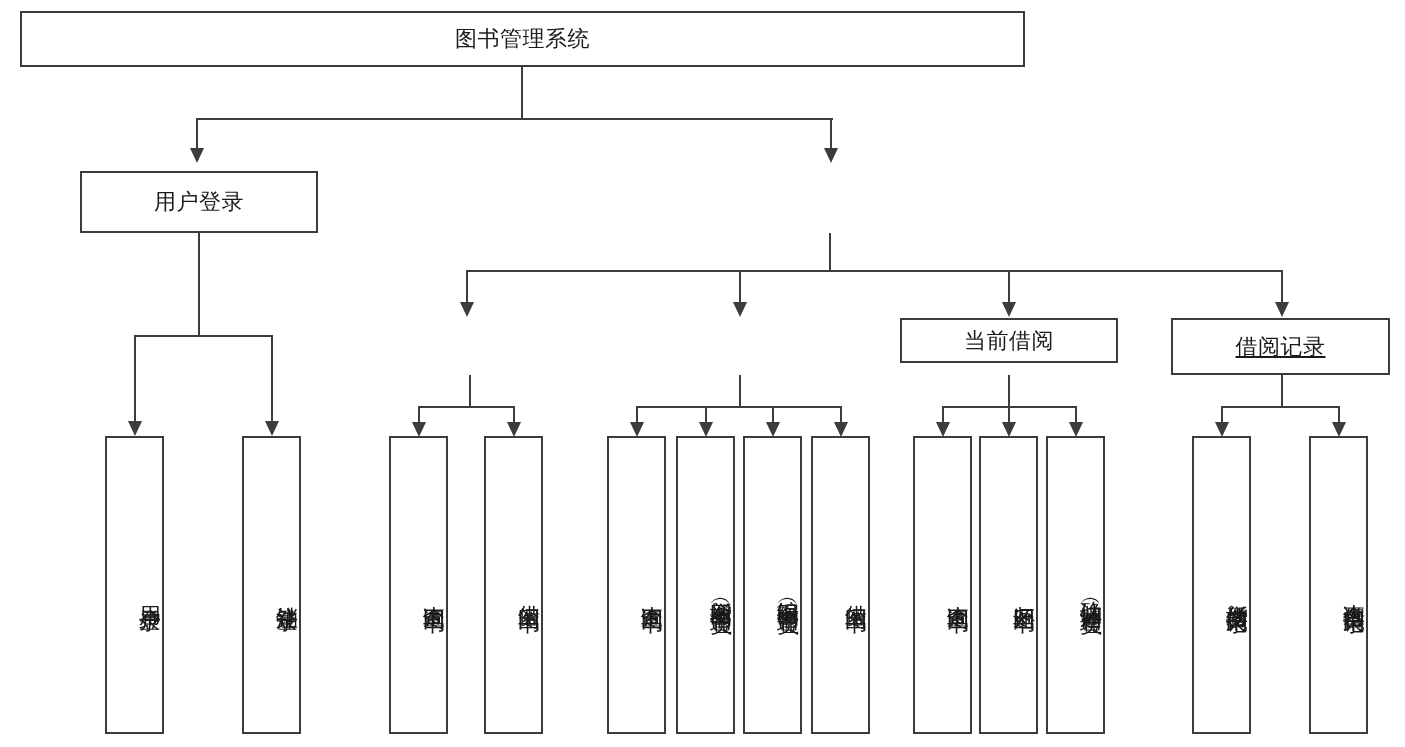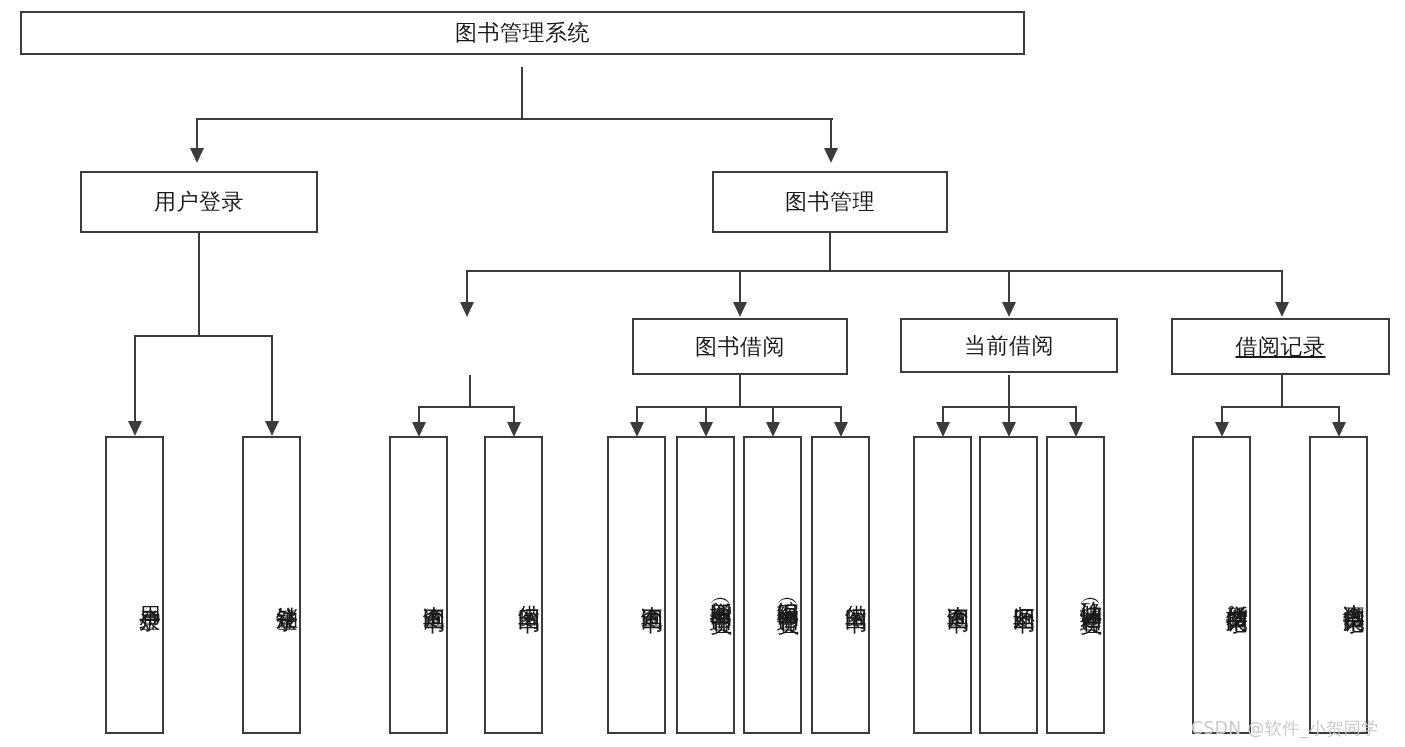--- a/index.html
+++ b/index.html
@@ -68,38 +68,35 @@
     font-size: 17px;
     white-space: nowrap;
     letter-spacing: 0.5px;
   }
 </style>
 </head>
 <body>
 
 <div id="canvas">
 
-  <div class="node horiz" style="left:20px; top:11px; width:1005px; height:44px;">
+  <div class="node horiz" style="left:20px; top:11px; width:1005px; height:56px;">
     <span>图书管理系统</span>
   </div>
 
   <div class="edge-v" style="left:521px; top:67px; height:51px;"></div>
 
   <div class="edge-h" style="left:196px; top:118px; width:637px;"></div>
 
   <div class="edge-v" style="left:196px; top:118px; height:30px;"></div>
   <div class="arrow" style="left:190px; top:148px;"></div>
   <div class="edge-v" style="left:830px; top:118px; height:30px;"></div>
   <div class="arrow" style="left:824px; top:148px;"></div>
 
   <div class="node horiz" style="left:80px; top:171px; width:238px; height:62px;">
     <span>用户登录</span>
-  </div>
-  <div class="node horiz" style="left:712px; top:171px; width:236px; height:62px;">
-    <span>图书管理</span>
   </div>
 
   <div class="edge-v" style="left:198px; top:233px; height:102px;"></div>
   <div class="edge-h" style="left:134px; top:335px; width:139px;"></div>
   <div class="edge-v" style="left:134px; top:335px; height:86px;"></div>
   <div class="arrow" style="left:128px; top:421px;"></div>
   <div class="edge-v" style="left:271px; top:335px; height:86px;"></div>
   <div class="arrow" style="left:265px; top:421px;"></div>
 
   <div class="edge-v" style="left:829px; top:233px; height:37px;"></div>
@@ -110,24 +107,21 @@
 
   <div class="edge-v" style="left:739px; top:270px; height:32px;"></div>
   <div class="arrow" style="left:733px; top:302px;"></div>
 
   <div class="edge-v" style="left:1008px; top:270px; height:32px;"></div>
   <div class="arrow" style="left:1002px; top:302px;"></div>
 
   <div class="edge-v" style="left:1281px; top:270px; height:32px;"></div>
   <div class="arrow" style="left:1275px; top:302px;"></div>
 
-  <div class="node horiz" style="left:632px; top:318px; width:216px; height:57px;">
-    <span>图书借阅</span>
-  </div>
-  <div class="node horiz" style="left:900px; top:318px; width:218px; height:55px;">
+  <div class="node horiz" style="left:900px; top:318px; width:218px; height:45px;">
     <span>当前借阅</span>
   </div>
   <div class="node horiz" style="left:1171px; top:318px; width:219px; height:57px;text-decoration:underline;">
     <span>借阅记录</span>
   </div>
 
   <div class="edge-v" style="left:469px; top:375px; height:31px;"></div>
   <div class="edge-h" style="left:418px; top:406px; width:97px;"></div>
   <div class="edge-v" style="left:418px; top:406px; height:16px;"></div>
   <div class="arrow" style="left:412px; top:422px;"></div>
@@ -198,15 +192,14 @@
     <span class="vlabel">确认归还（管理员）</span>
   </div>
 
   <div class="node vert" style="left:1192px; top:436px; width:59px; height:298px;">
     <span class="vlabel">新增借阅记录</span>
   </div>
   <div class="node vert" style="left:1309px; top:436px; width:59px; height:298px;">
     <span class="vlabel">查询借阅记录</span>
   </div>
 
-  <div class="watermark" style="left:1191px; top:717px;">CSDN @软件_小贺同学</div>
 
 </div>
 
 </body></html>

